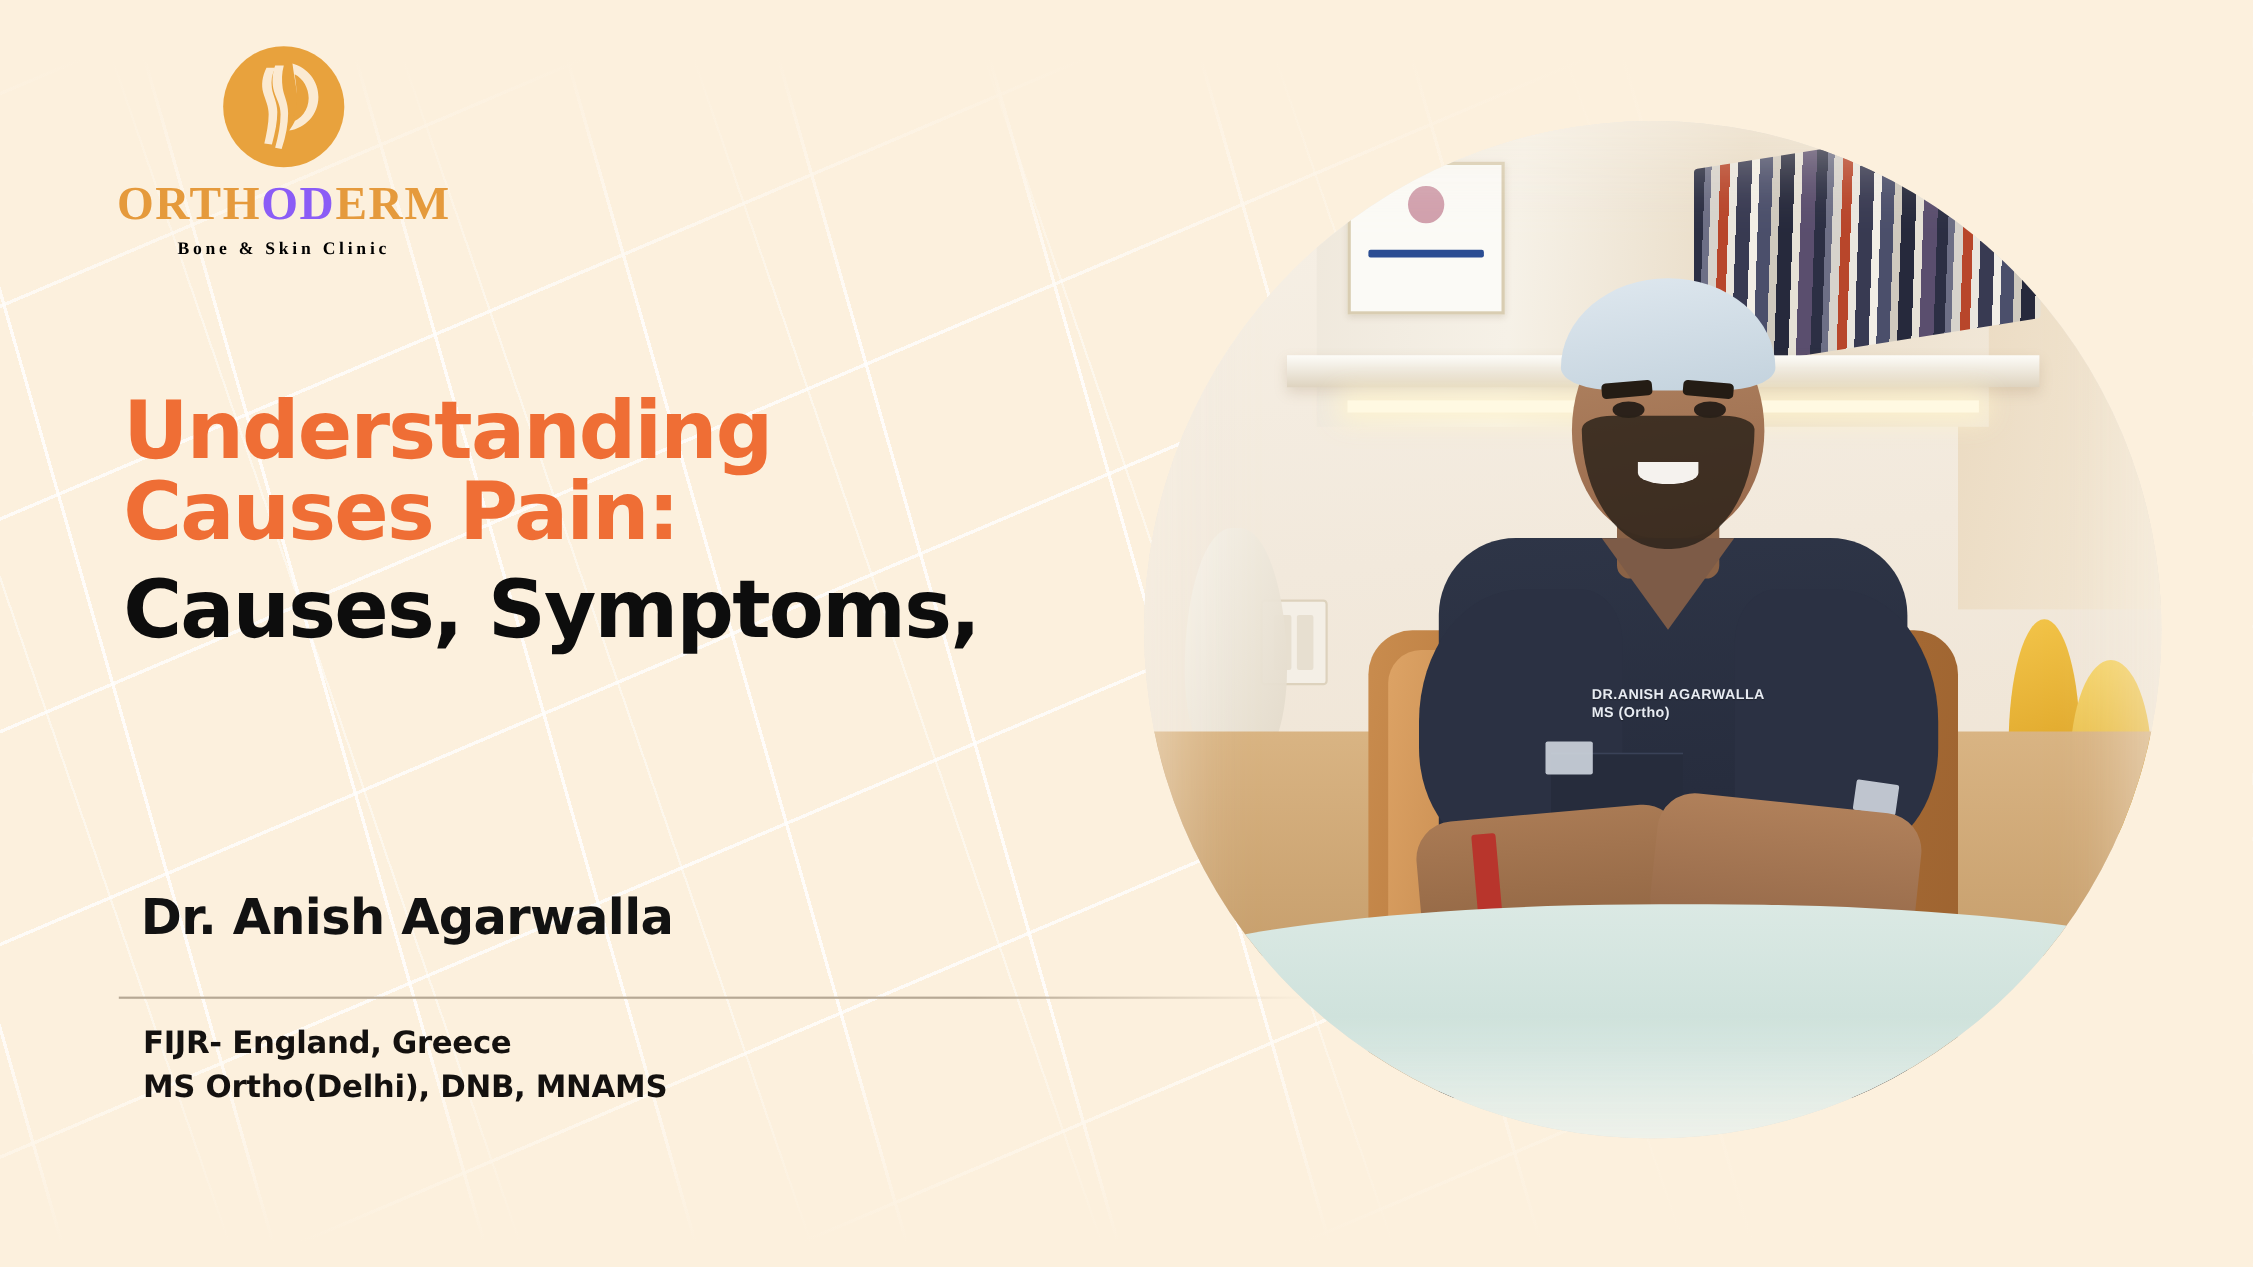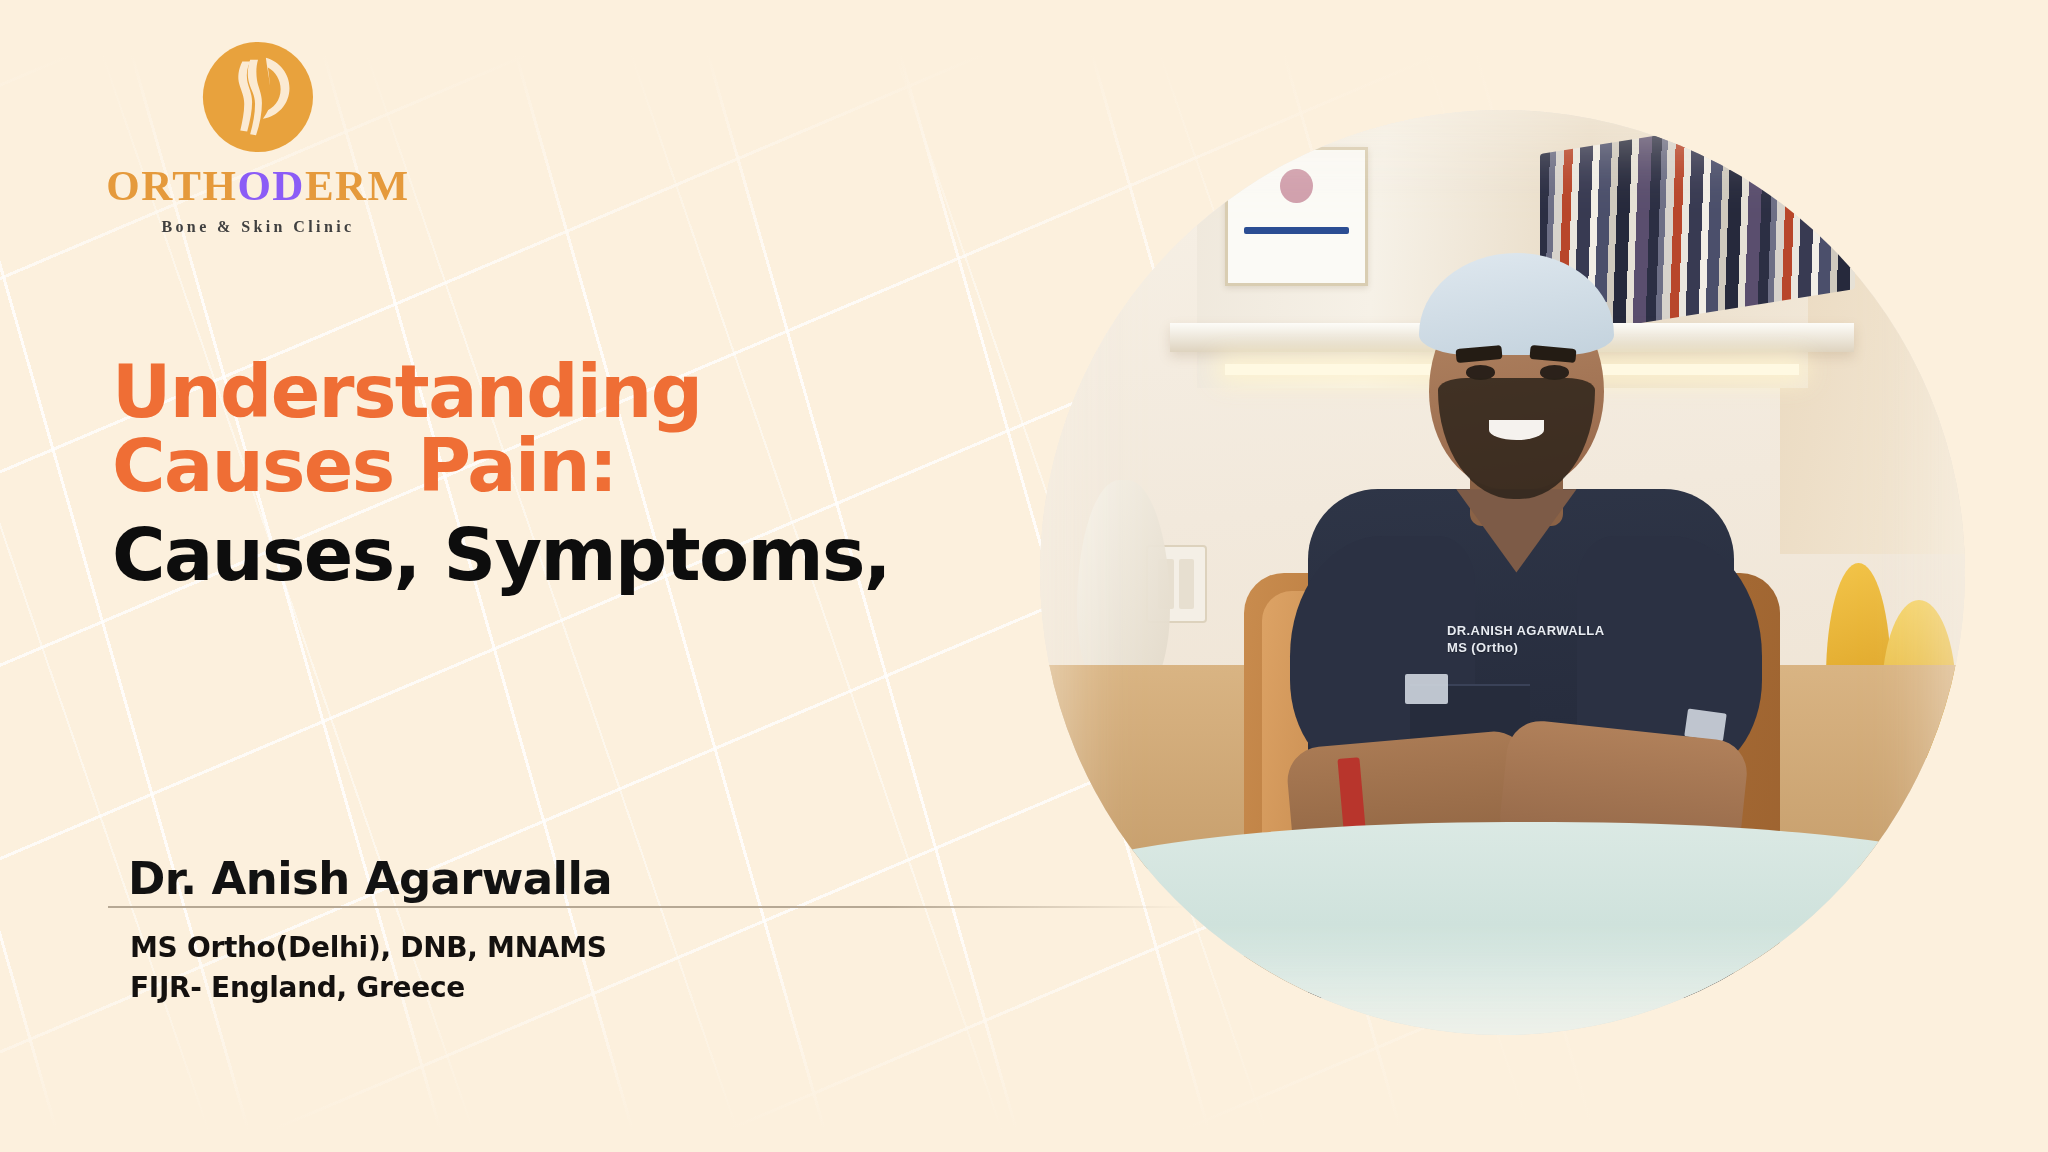--- a/index.html
+++ b/index.html
@@ -53,41 +53,41 @@
   .logo-word{
     font-family:"Liberation Serif", serif;
     font-size:43px; font-weight:700; letter-spacing:1.5px;
     color:#e59a3c; line-height:1; white-space:nowrap;
   }
   .logo-word .od{ color:#8b5cf6; font-weight:700; }
   .logo-tag{
     margin-top:11px;
     font-family:"Liberation Serif", serif;
     font-size:16px; font-weight:700; letter-spacing:3.4px;
-    color:#404040;
+    color:#000000;
   }
 
   
   .headline{
     position:absolute; left:112px; top:355px; width:920px;
   }
   .hl-line{
     font-family:"DejaVu Sans", sans-serif;
     font-weight:bold;
     font-size:73px;
     line-height:1.02;
     letter-spacing:-1.6px;
   }
   .hl-orange{ color:#ef6e35; }
   .hl-dark{ color:#0d0d0d; }
   .hl-gap{ height:14px; }
 
   
   .doc-name{
-    position:absolute; left:128px; top:852px;
+    position:absolute; left:128px; top:807px;
     font-family:"DejaVu Sans", sans-serif;
     font-weight:bold;
     font-size:45px; color:#121212; letter-spacing:-.6px;
   }
   .divider{
     position:absolute; left:108px; top:906px; width:1080px; height:2px;
     background:linear-gradient(90deg,#b6a894 0%, #b6a894 72%, rgba(182,168,148,0) 100%);
   }
   .creds{
     position:absolute; left:130px; top:928px;
@@ -302,22 +302,22 @@
 <div class="headline">
   <div class="hl-line hl-orange">Understanding</div>
   <div class="hl-line hl-orange">Causes Pain:</div>
   <div class="hl-gap"></div>
   <div class="hl-line hl-dark">Causes, Symptoms,</div>
 </div>
 
 <div class="doc-name">Dr. Anish Agarwalla</div>
 <div class="divider"></div>
 <div class="creds">
+  <div>FIJR- England, Greece</div>
   <div>MS Ortho(Delhi), DNB, MNAMS</div>
-  <div>FIJR- England, Greece</div>
 </div>
 
 <div class="photo">
   <div class="ph-wall"></div>
   <div class="ph-wallpanelR"></div>
   <div class="ph-shelfpanel"></div>
   <div class="ph-cert"></div>
   <div class="ph-books"></div>
   <div class="ph-shelf"></div>
   <div class="ph-light"></div>

